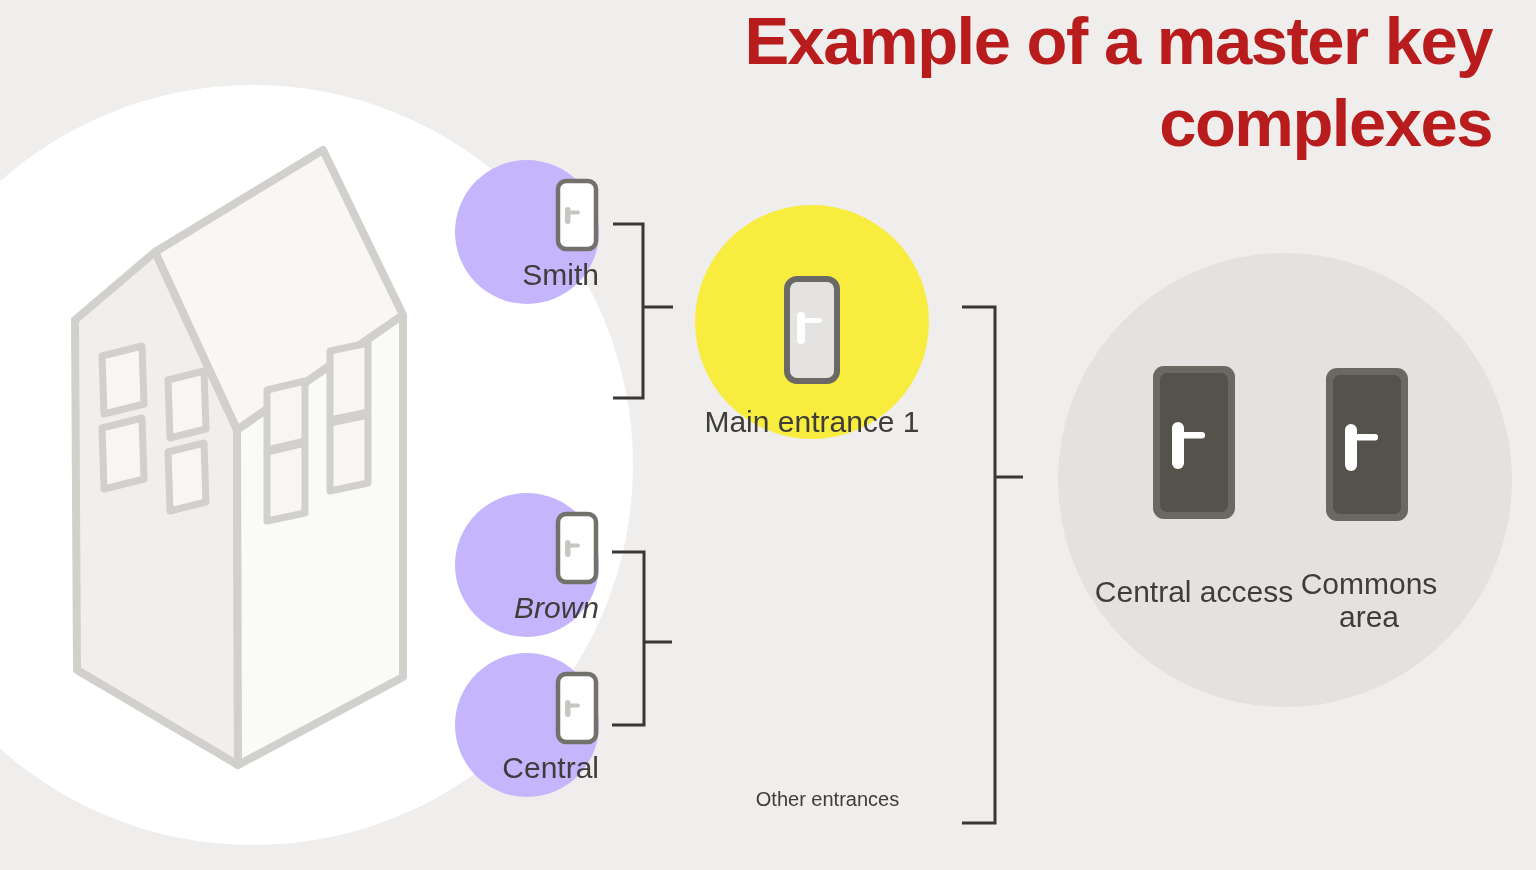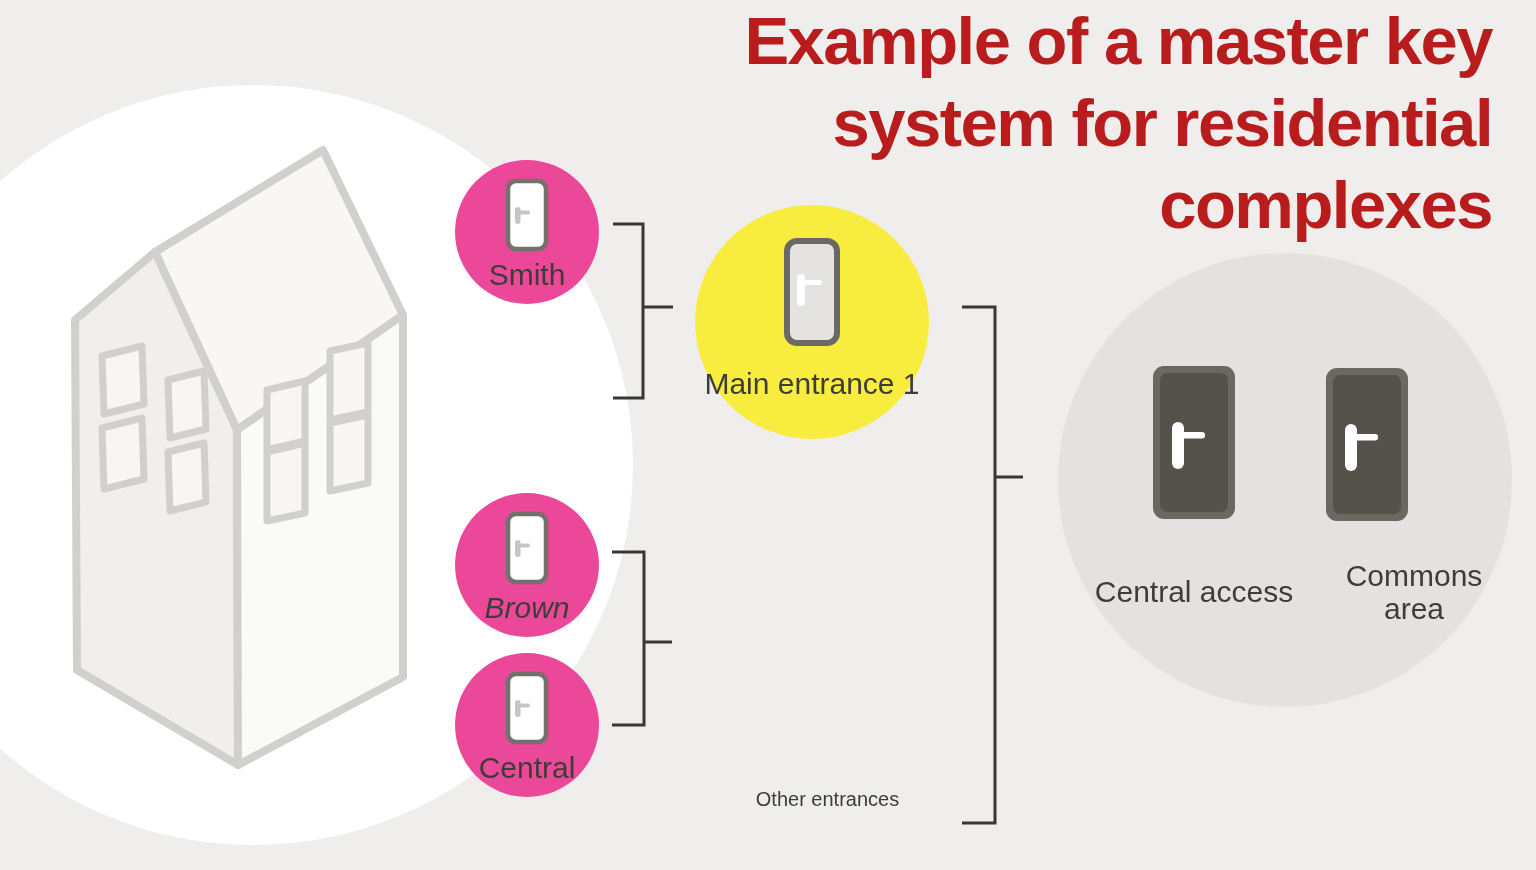--- a/index.html
+++ b/index.html
@@ -14,35 +14,35 @@
   svg.artwork{position:absolute;left:0;top:0;width:1536px;height:870px;}
   .title{
     position:absolute;top:0px;right:44px;text-align:right;
     font-size:67px;line-height:82px;font-weight:700;color:#b91c1c;
     letter-spacing:-1.5px;white-space:nowrap;
   }
   .node{
     position:absolute;border-radius:50%;
     display:flex;flex-direction:column;align-items:center;
   }
-  .node.small{width:144px;height:144px;background:#ec4899;padding-top:18px;box-sizing:border-box;gap:6px;}
-  .node.yellow{width:234px;height:234px;background:#f8ec3e;padding-top:33px;box-sizing:border-box;gap:21px;}
+  .node.small{width:144px;height:144px;background:#c4b5fd;padding-top:18px;box-sizing:border-box;gap:6px;align-items:flex-end;}
+  .node.yellow{width:234px;height:234px;background:#f8ec3e;padding-top:33px;box-sizing:border-box;gap:21px;justify-content:flex-end;}
   .node-label{
     font-size:30px;color:#3e3d3a;text-align:center;line-height:34px;
   }
   .master-circle{
     position:absolute;left:1058px;top:253px;width:454px;height:454px;
     border-radius:50%;background:#e3e2e0;
   }
   .master-door{position:absolute;}
   .master-label{
     position:absolute;font-size:30px;line-height:33px;color:#3e3d3a;text-align:center;
   }
   .label-central{left:16px;top:322px;width:240px;}
-  .label-commons{left:238px;top:306px;width:146px;margin-left:45px;}
+  .label-commons{left:238px;top:314px;width:146px;}
   .other-label{
     position:absolute;left:700px;top:788px;width:255px;text-align:center;
     font-size:20px;color:#3e3d3a;
   }
 </style>
 </head>
 <body>
 
 <div class="stage">
 
@@ -126,17 +126,16 @@
       <rect x="9" y="9" width="68" height="139" rx="7" fill="#55524b"></rect>
       <rect x="21" y="58" width="12" height="47" rx="6" fill="#ffffff"></rect>
       <rect x="27" y="68" width="27" height="6.5" rx="3" fill="#ffffff"></rect>
     </svg>
     <div class="master-label label-central">Central access</div>
     <div class="master-label label-commons">Commons area</div>
   </div>
 
   <div class="title">
     <div>Example of a master key</div>
-    <div>system for residential</div>
     <div>complexes</div>
   </div>
 
 </div>
 
 </body></html>

